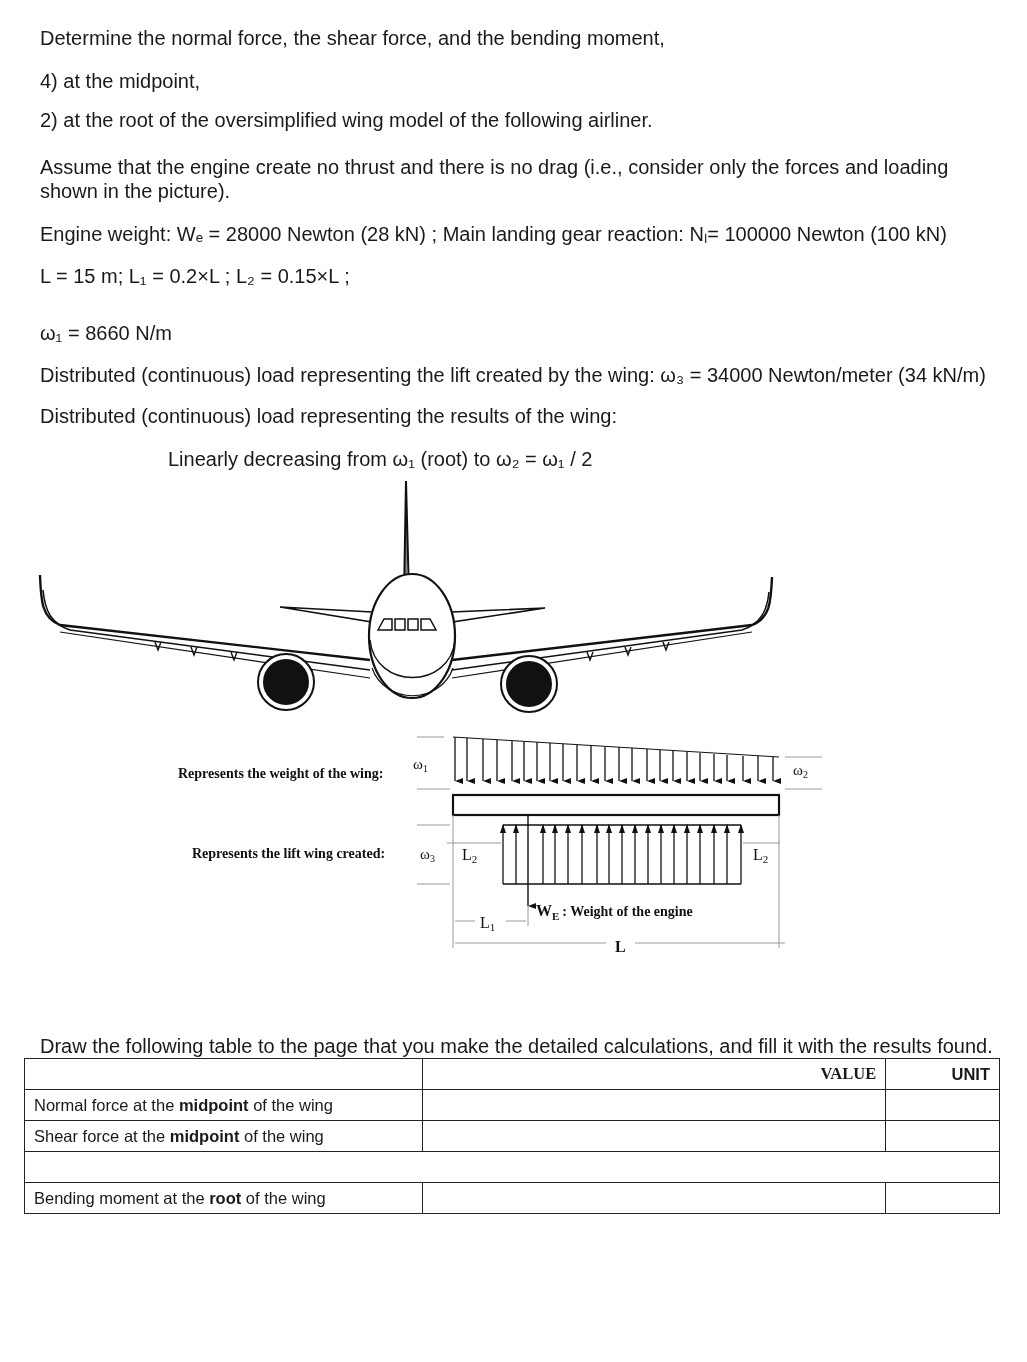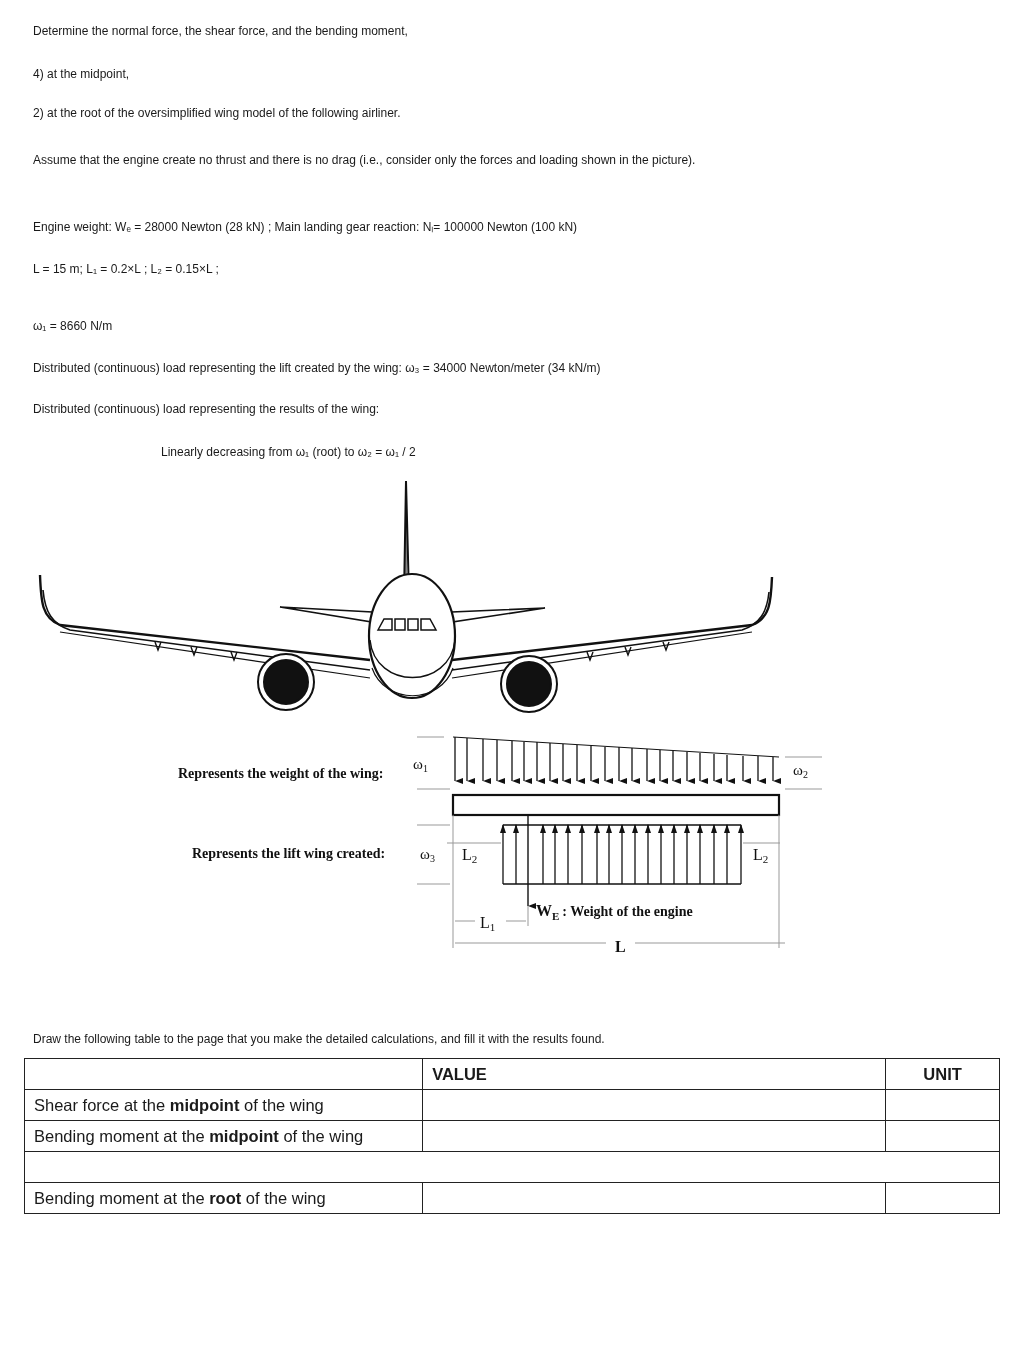--- a/index.html
+++ b/index.html
@@ -1,28 +1,28 @@
 <!DOCTYPE html>
 <html><head>
 <meta charset="utf-8">
 <style>
   html, body { margin: 0; padding: 0; background: #ffffff; }
   body { width: 1027px; height: 1362px; position: relative; overflow: hidden;
          font-family: "Liberation Sans", sans-serif; color: #1a1a1a; }
-  .p { position: absolute; left: 24px; font-size: 12px; line-height: 24px; margin: 9px; white-space: nowrap; }
+  .p { position: absolute; left: 24px; font-size: 20px; line-height: 24px; margin: 16px; white-space: nowrap; }
   .p.wrap { white-space: normal; width: 960px; }
   .indent { left: 152px; }
   .bold { font-weight: normal; }
   .diagram { position: absolute; left: 0; top: 470px; width: 1027px; height: 520px; }
   .serif { font-family: "Liberation Serif", serif; }
   table.res { position: absolute; left: 24px; top: 1058px; width: 976px; border-collapse: collapse; font-size: 16.5px; }
   table.res td { border: 1.4px solid #222; height: 30px; padding: 0 9px; }
   table.res td.c1 { width: 380px; }
-  table.res td.c2 { width: 445px; text-align: left; }
-  table.res td.c3 { width: 95px; text-align: center; }
+  table.res td.c2 { width: 445px; text-align: right; font-family: Liberation Serif, serif; }
+  table.res td.c3 { width: 95px; text-align: right; }
   table.res .hdr td { font-weight: bold; }
 </style>
 </head>
 <body>
 
 <p class="p" style="top:10px">Determine the normal force, the shear force, and the bending moment,</p>
 <p class="p" style="top:53px">4) at the midpoint,</p>
 <p class="p" style="top:92px">2) at the root of the oversimplified wing model of the following airliner.</p>
 <p class="p wrap" style="top:139px">Assume that the engine create no thrust and there is no drag (i.e., consider only the forces and loading shown in the picture).</p>
 
@@ -168,26 +168,26 @@
 <p class="p bold" style="top:1018px">Draw the following table to the page that you make the detailed calculations, and fill it with the results found.</p>
 
 <table class="res">
   <tbody>
       <tr class="hdr">
     <td class="c1"></td>
     <td class="c2">VALUE</td>
     <td class="c3">UNIT</td>
   </tr>
   <tr>
-    <td class="c1"><span>Shear force at the </span><b>midpoint</b><span> of the wing</span></td>
+    <td class="c1"><span>Normal force at the </span><b>midpoint</b><span> of the wing</span></td>
     <td class="c2"></td>
     <td class="c3"></td>
   </tr>
   <tr>
-    <td class="c1"><span>Bending moment at the </span><b>midpoint</b><span> of the wing</span></td>
+    <td class="c1"><span>Shear force at the </span><b>midpoint</b><span> of the wing</span></td>
     <td class="c2"></td>
     <td class="c3"></td>
   </tr>
   <tr>
     <td colspan="3"></td>
   </tr>
   <tr>
     <td class="c1"><span>Bending moment at the </span><b>root</b><span> of the wing</span></td>
     <td class="c2"></td>
     <td class="c3"></td>

